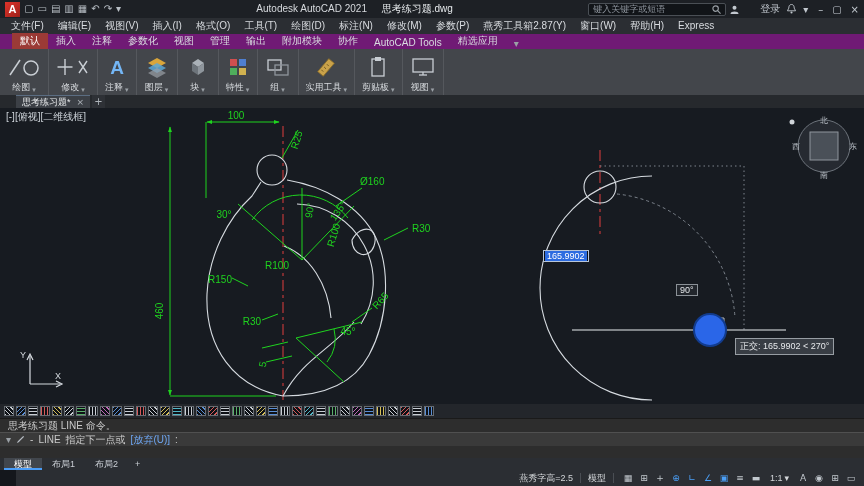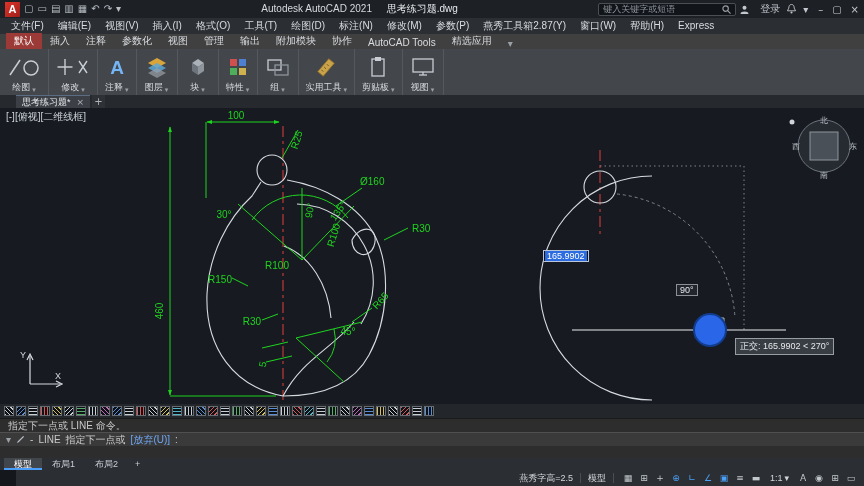--- a/index.html
+++ b/index.html
@@ -14,29 +14,29 @@
   .logo{width:15px;height:15px;background:linear-gradient(135deg,#e0342b,#9c1f18);color:#fff;
         font-weight:bold;font-size:11px;display:flex;align-items:center;justify-content:center;flex:0 0 auto;}
   .qa-toolbar{display:flex;gap:4px;font-family:"DejaVu Sans",sans-serif;color:#b9bfc6;font-size:10px;}
   .qa-icon{cursor:default;line-height:18px;}
   .title-center{flex:1;text-align:center;color:#d6d9dd;white-space:nowrap;overflow:hidden;}
   .title-center .doc{margin-left:12px;color:#e6e9ec;}
   .searchbox{width:138px;height:13px;background:#111418;border:1px solid #4a4f55;border-radius:2px;
              color:#8b929a;font-size:9px;display:flex;align-items:center;padding:0 4px;gap:3px;flex:0 0 auto;}
   .searchbox .ph{flex:1;white-space:nowrap;overflow:hidden;}
   .tb-right{display:flex;align-items:center;gap:7px;color:#c2c8cf;flex:0 0 auto;}
-  .signin{display:flex;align-items:center;gap:11px;}
+  .signin{display:flex;align-items:center;gap:21px;}
   .winbtns{display:flex;gap:9px;font-family:"DejaVu Sans",sans-serif;color:#c2c8cf;margin-left:3px;}
 
   .menubar{position:absolute;top:18px;left:0;width:864px;height:16px;background:#2b2e33;
            display:flex;align-items:center;padding:0 4px;}
   .menu-item{padding:0 7px;line-height:16px;color:#d9dce0;white-space:nowrap;}
 
-  .rtabs{position:absolute;top:34px;left:0;width:864px;height:15px;background:#404040;
-         display:flex;align-items:flex-end;padding:0 6px;}
+  .rtabs{position:absolute;top:34px;left:0;width:864px;height:15px;background:#701a75;
+         display:flex;align-items:flex-end;padding:0 12px;}
   .rtab{padding:1px 8px;color:#d9dce0;white-space:nowrap;}
   .rtab.active{background:#9b3a36;color:#fff;}
   .rtabs .collapse{margin-left:8px;color:#9aa0a6;font-family:"DejaVu Sans",sans-serif;}
 
   .rpanels{position:absolute;top:49px;left:0;width:864px;height:46px;background:#43464b;display:flex;}
   .panel{display:flex;flex-direction:column;align-items:center;justify-content:space-between;
          padding:3px 7px 1px;border-right:1px solid #55585d;}
   .panel .icons{flex:1;display:flex;align-items:center;gap:3px;}
   .plabel{font-size:9px;color:#d9dce0;display:flex;align-items:flex-end;gap:2px;white-space:nowrap;}
   .plabel .dd{font-size:7px;color:#9aa0a6;font-family:"DejaVu Sans",sans-serif;}
@@ -451,21 +451,21 @@
     <div class="swatch" style="background-image: repeating-linear-gradient(135deg, rgb(192, 106, 184) 0px, rgb(192, 106, 184) 1px, transparent 1px, transparent 3px);"></div>
     <div class="swatch" style="background-image: repeating-linear-gradient(0deg, rgb(90, 143, 214) 0px, rgb(90, 143, 214) 1px, transparent 1px, transparent 3px);"></div>
     <div class="swatch" style="background-image: repeating-linear-gradient(90deg, rgb(214, 192, 90) 0px, rgb(214, 192, 90) 1px, transparent 1px, transparent 3px);"></div>
     <div class="swatch" style="background-image: repeating-linear-gradient(45deg, rgb(201, 206, 212) 0px, rgb(201, 206, 212) 1px, transparent 1px, transparent 3px);"></div>
     <div class="swatch" style="background-image: repeating-linear-gradient(135deg, rgb(214, 90, 90) 0px, rgb(214, 90, 90) 1px, transparent 1px, transparent 3px);"></div>
     <div class="swatch" style="background-image: repeating-linear-gradient(0deg, rgb(201, 206, 212) 0px, rgb(201, 206, 212) 1px, transparent 1px, transparent 3px);"></div>
     <div class="swatch" style="background-image: repeating-linear-gradient(90deg, rgb(90, 143, 214) 0px, rgb(90, 143, 214) 1px, transparent 1px, transparent 3px);"></div>
   </div>
 
 <div class="cmd">
-  <div class="hline">指定下一点或 LINE 命令。</div>
+  <div class="hline">思考练习题 LINE 命令。</div>
   <div class="irow">
     <span class="chev">▾</span>
     <svg width="9" height="9" viewBox="0 0 10 10">
       <path d="M1 9 L3 8 L9 2 L8 1 L2 7 Z" fill="#b9bfc6"></path>
     </svg>
     <span>-</span>
     <span>LINE</span>
     <span>指定下一点或</span>
     <span class="opt">[放弃(U)]</span>
     <span>:</span>

